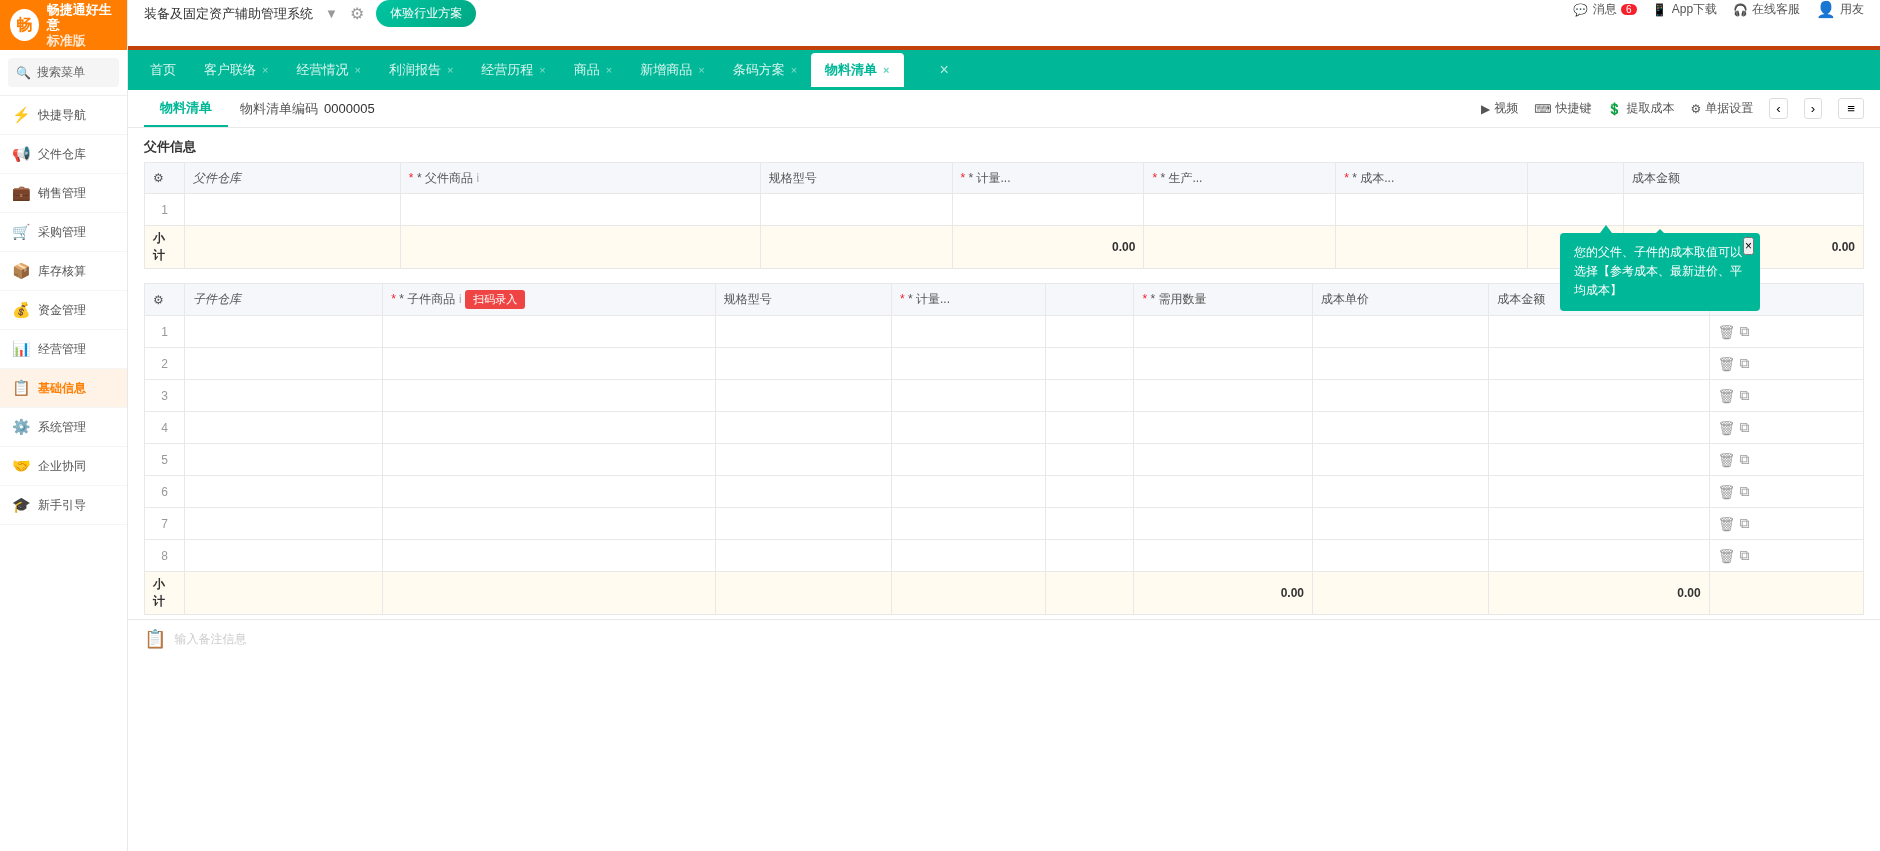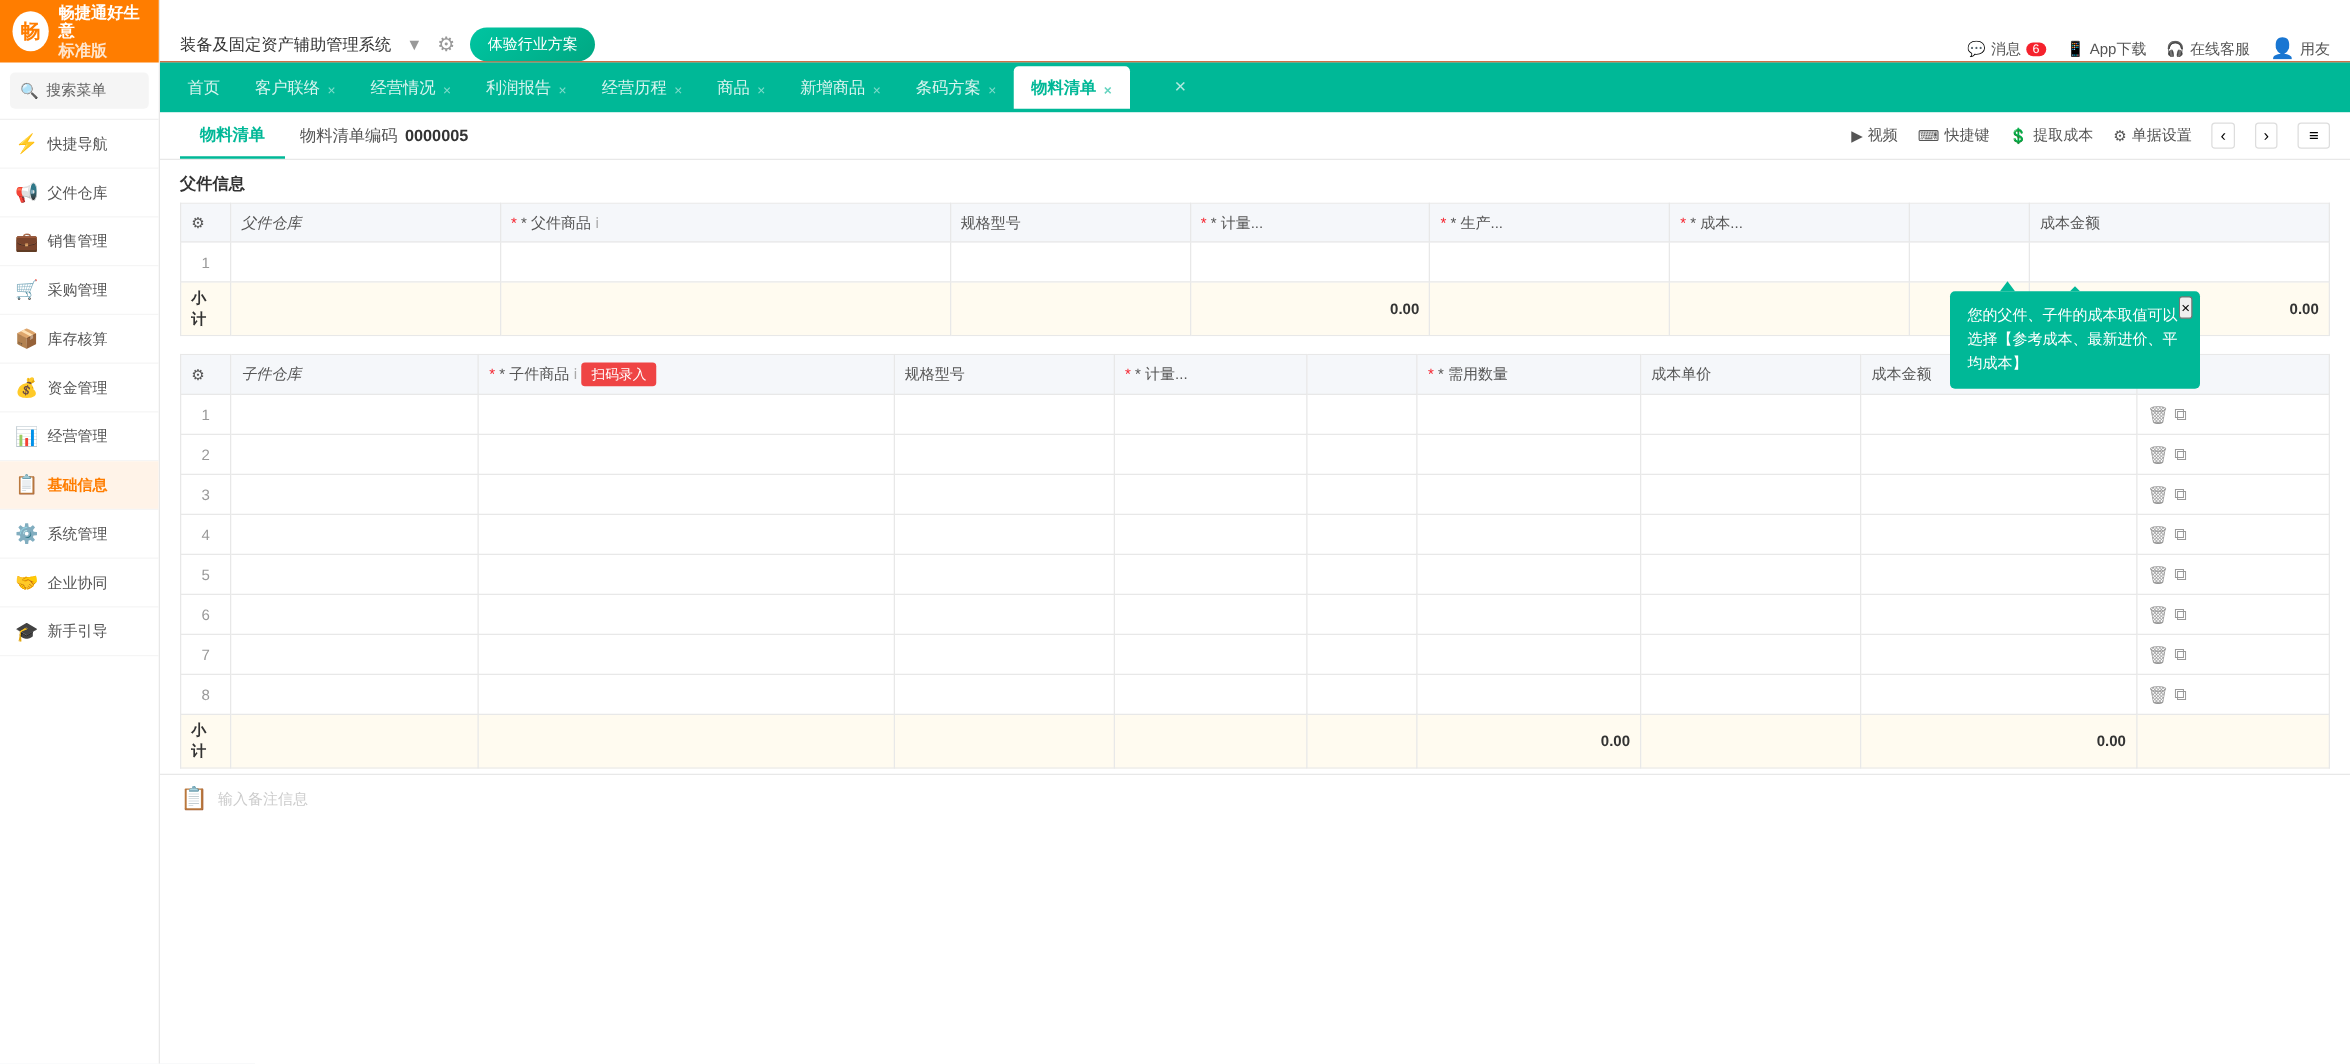--- a/index.html
+++ b/index.html
@@ -55,22 +55,22 @@
     .sidebar-item.active { background: #fff3e8; color: #ff7d00; font-weight: bold; }
     .sidebar-item-icon { font-size: 15px; width: 18px; text-align: center; }
 
     
     .main { flex: 1; display: flex; flex-direction: column; overflow: hidden; }
 
     
     .topbar {
       height: 50px;
       background: #fff;
-      border-bottom: 1px solid #c2410c;
-      display: flex; align-items: flex-end; justify-content: space-between;
+      border-bottom: 4px solid #c2410c;
+      display: flex; align-items: flex-start; justify-content: space-between;
       padding: 0 16px;
     }
     .topbar-left { display: flex; align-items: center; gap: 12px; }
     .system-title { font-size: 13px; color: #333; }
     .topbar-btn {
       padding: 5px 14px;
       background: linear-gradient(135deg, #00c5a1, #00a883);
       color: #fff;
       border: none;
       border-radius: 20px;
@@ -92,21 +92,21 @@
       padding: 0 8px;
       height: 40px;
       overflow-x: auto;
     }
     .nav-tab {
       padding: 8px 14px;
       color: rgba(255,255,255,0.85);
       cursor: pointer;
       white-space: nowrap;
       font-size: 13px;
-      display: flex; align-items: flex-end; gap: 6px;
+      display: flex; align-items: center; gap: 6px;
       border-radius: 4px 4px 0 0;
     }
     .nav-tab.active { background: #fff; color: #00b897; font-weight: bold; border-radius: 4px 4px 0 0; }
     .nav-tab .close { font-size: 11px; opacity: 0.6; }
     .nav-tab-close { margin-left: 36px; color: rgba(255,255,255,0.7); cursor: pointer; font-size: 16px; }
 
     
     .content {
       flex: 1;
       overflow: hidden;
@@ -367,21 +367,21 @@
       </div>
       <span class="nav-tab-close">×</span>
     </div>
 
   <div class="content">
 
     <div class="sub-tabs">
       <div class="sub-tab active">物料清单</div>
       <div style="display:flex;align-items:center;gap:6px;padding:0 12px;">
         <span style="color:#555;font-size:13px;">物料清单编码</span>
-        <span style="color:#333;font-size:13px;font-weight:bold;">0000005</span>
+        <span style="color:#333;font-size:13px;font-weight:normal;">0000005</span>
       </div>
       <div class="sub-tabs-right">
         <div class="sub-tabs-right-item">
           <span>▶</span>
           <span>视频</span>
         </div>
         <div class="sub-tabs-right-item">
           <span>⌨</span>
           <span>快捷键</span>
         </div>

